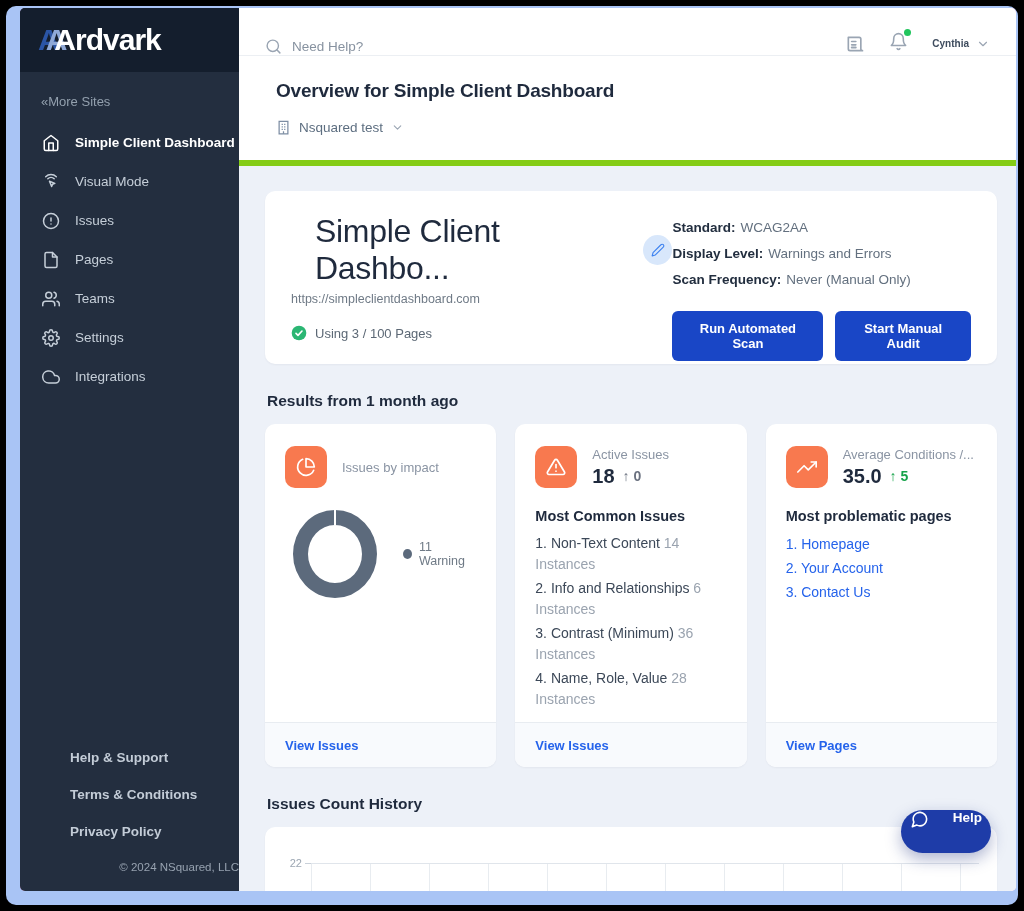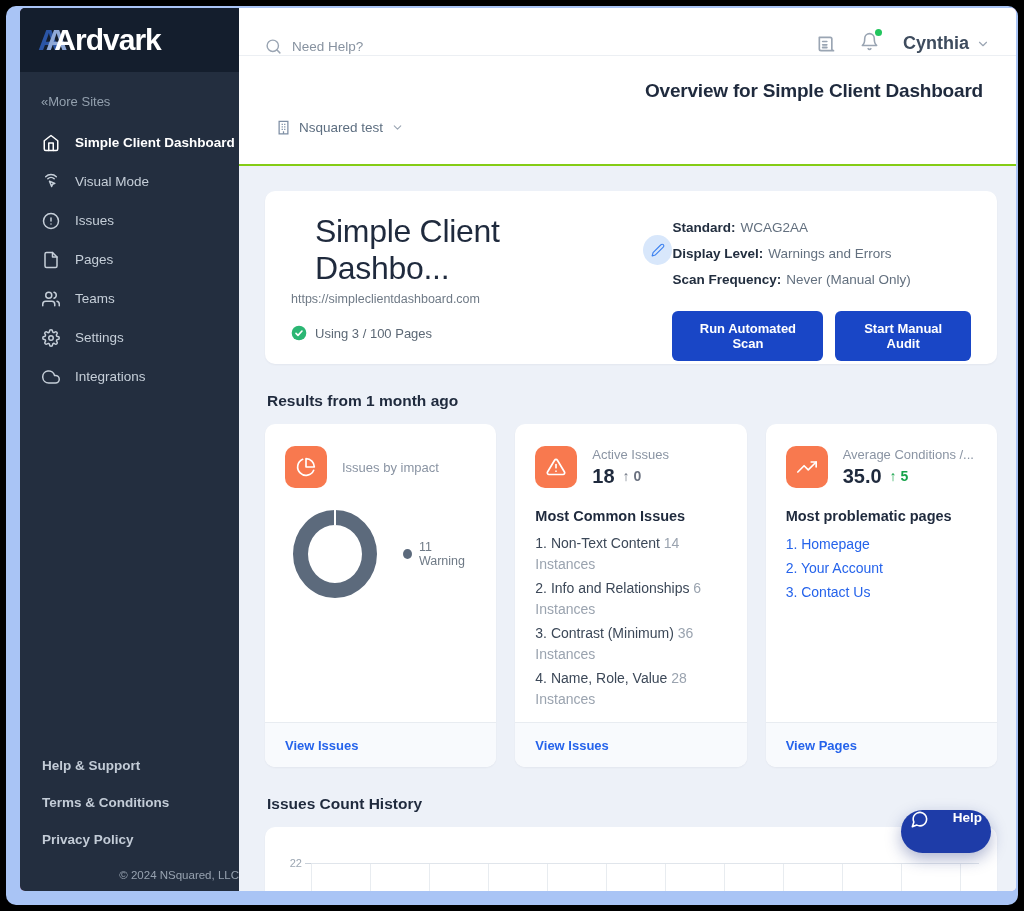--- a/index.html
+++ b/index.html
@@ -13,37 +13,37 @@
   .logo { font-size:30px; font-weight:bold; letter-spacing:-1px; white-space:nowrap; }
   .logo .a1 { color:#2B55A5; }
   .logo .a2 { color:#8FA9D8; margin-left:-13px; }
   .logo .a3 { color:#FFFFFF; margin-left:-12px; }
   .side-nav { padding-top:22px; }
   .more-sites { padding-left:21px; font-size:13px; color:#93A0AE; cursor:pointer; }
   .nav-item { display:flex; align-items:center; gap:15px; height:39px; padding-left:22px; font-size:13.5px; color:#C6CFD9; cursor:pointer; }
   .nav-item.active { color:#FFFFFF; font-weight:bold; }
   .nav-item svg { width:18px; height:18px; flex:0 0 18px; }
   .side-nav .more-sites { margin-bottom:14px; }
-  .side-footer { margin-top:auto; padding:0 0 10px 22px; }
+  .side-footer { margin-top:auto; padding:0 0 18px 22px;margin-left:28px; }
   .side-footer .flink { font-size:13.5px; font-weight:600; color:#C3CCD7; margin-bottom:22px; cursor:pointer; }
   .copyright { font-size:11.5px; color:#97A2B0;text-align:right; }
 
   
   .main { flex:1; display:flex; flex-direction:column; background:#fff; position:relative; }
   .topbar { height:48px; flex:0 0 48px; display:flex; align-items:flex-end; padding:0 26px 0 26px; border-bottom:1px solid #ECEFF3; }
   .search-wrap { display:flex; align-items:center; gap:10px; flex:1; color:#9AA5B3; }
   .search-wrap input { border:none; outline:none; font-size:13.5px; color:#3E4C5E; width:300px; font-family:inherit; }
   .search-wrap input::placeholder { color:#8792A0; }
   .topbar-right { display:flex; align-items:center; gap:24px; color:#9AA5B3; }
   .bell-wrap { position:relative; }
   .bell-dot { position:absolute; top:-3px; right:-3px; width:7px; height:7px; border-radius:50%; background:#22C55E; }
-  .user-wrap { display:flex; align-items:center; gap:7px; color:#3E4C5E; font-size:18px; font-weight:600; cursor:pointer; }
+  .user-wrap { display:flex; align-items:center; gap:7px; color:#3E4C5E; font-size:10px; font-weight:600; cursor:pointer; }
   .user-wrap svg { color:#9AA5B3; }
 
-  .page-head { padding:24px 33px 0 37px; height:110px; flex:0 0 110px; border-bottom:2px solid #84cc16; background:#fff;text-align:right; }
+  .page-head { padding:24px 33px 0 37px; height:110px; flex:0 0 110px; border-bottom:6px solid #84cc16; background:#fff; }
   .page-title { font-size:19px; font-weight:bold; color:#1F2A3D; letter-spacing:-0.2px; }
   .org-select { display:flex; align-items:center; gap:8px; margin-top:18px; color:#5D6E80; font-size:13.5px; cursor:pointer; }
   .org-select svg { color:#7C8DA3; }
 
   .content { flex:1; background:#EDF1F8; padding:25px 19px 0 26px; overflow:hidden; }
 
   
   .site-card { background:#fff; border-radius:10px; padding:22px 26px 22px 26px; display:flex; justify-content:space-between; height:173px; box-shadow:0 1px 2px rgba(30,41,59,.05); }
   .site-title-row { display:flex; align-items:center; gap:12px; }
   .site-title { font-size:32px; font-weight:normal; color:#1F2A3D; letter-spacing:-0.3px;margin-left:24px; }

